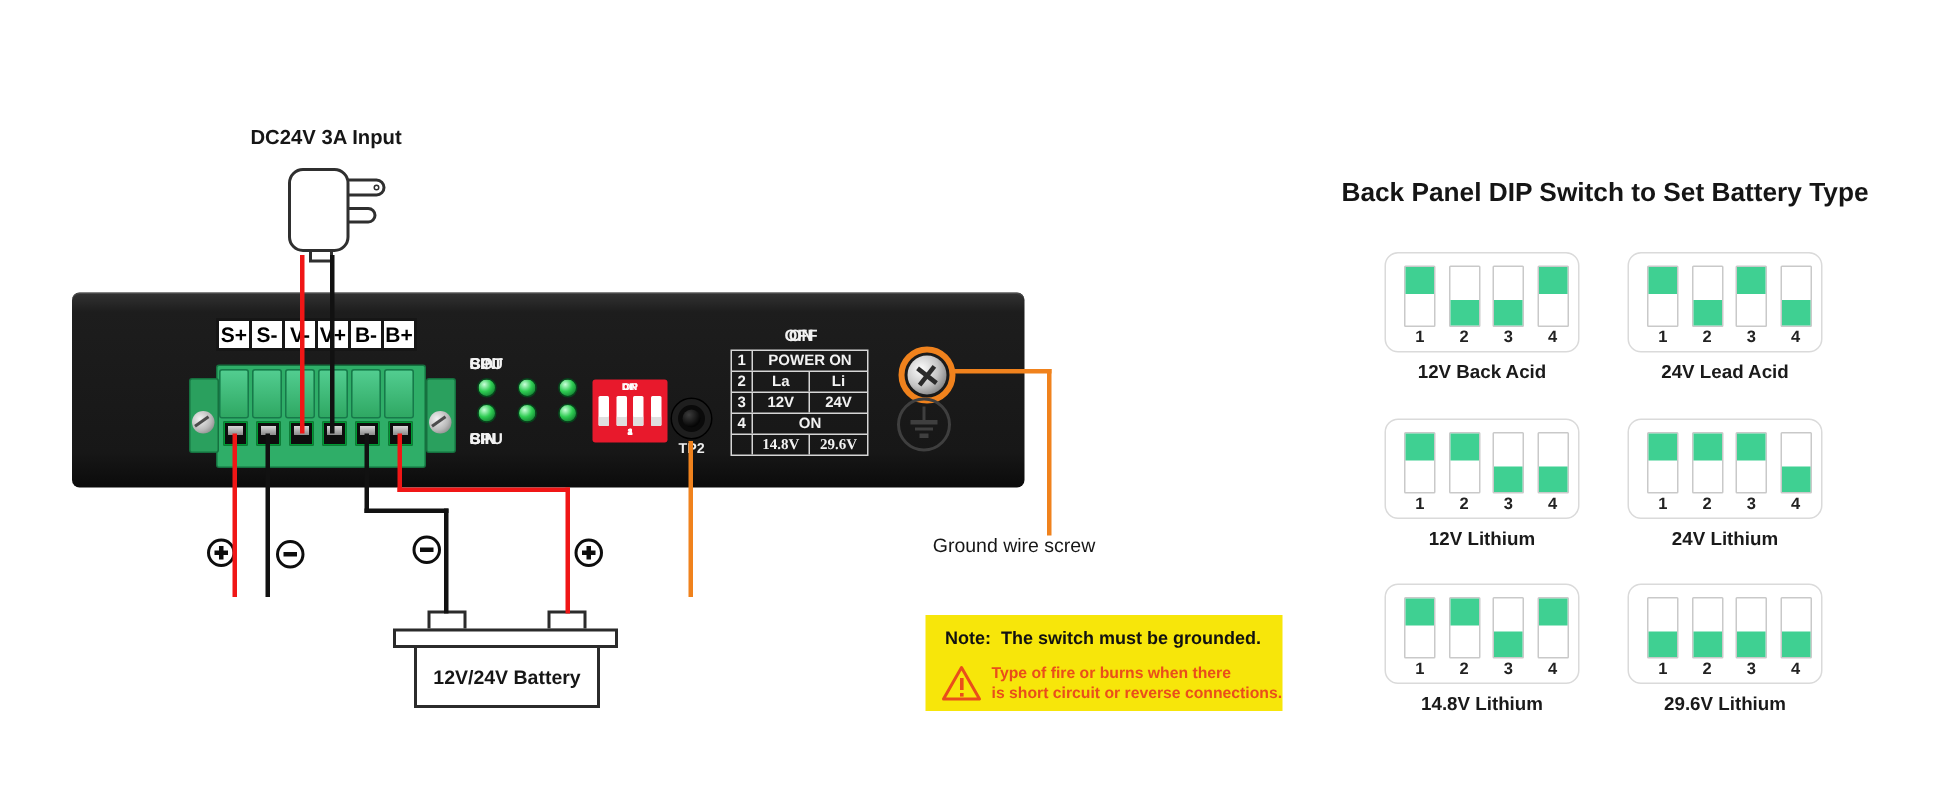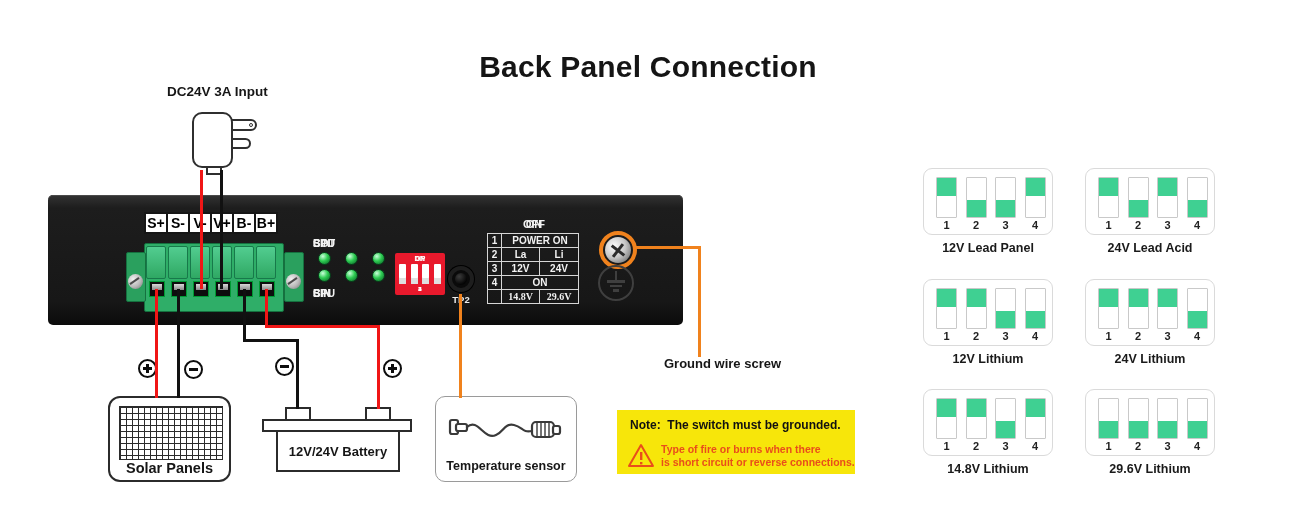--- a/index.html
+++ b/index.html
@@ -126,22 +126,22 @@
     border:2px solid #2b2b2b; z-index:3;}
   .bat-body{position:absolute; left:276px; top:430px; width:124px; height:42px; background:#fff;
     border:2px solid #2b2b2b; z-index:2; display:flex; align-items:center; justify-content:center;}
   .bat-label{font-size:13px; font-weight:700; color:#161616; margin-top:0;}
 
   .temp-box{position:absolute; left:435px; top:396px; width:142px; height:86px; background:#fff;
     border:1.5px solid #9a9a9a; border-radius:10px; z-index:2;}
   .temp-label{position:absolute; left:0; bottom:8px; width:100%; text-align:center;
     font-size:12.5px; font-weight:700; color:#161616;}
 
-  .ground-label{position:absolute; left:664px; top:356px; width:140px; 
-    font-size:13px; font-weight:700; color:#161616;}
+  .ground-label{position:absolute; left:606px; top:356px; width:140px; text-align:center;
+    font-size:13px; font-weight:400; color:#161616;}
 
   
   .note-box{position:absolute; left:617px; top:410px; width:238px; height:64px; background:var(--yel); z-index:2;}
   .note-heading{position:absolute; left:13px; top:8px; font-size:12px; font-weight:700;
     color:#111; white-space:pre;}
   .warn-icon{position:absolute; left:9px; top:32px;}
   .warn-line{position:absolute; left:44px; font-size:10.5px; font-weight:700; color:var(--warn); white-space:nowrap;}
   .warn-line.l1{top:33px;} .warn-line.l2{top:46px;}
 
   
@@ -152,21 +152,20 @@
   .dslot .g.up{top:0;} .dslot .g.down{bottom:0;}
   .dnum{position:absolute; top:50px; width:21px; text-align:center; font-size:11px; font-weight:700; color:#222;}
   .dcard-label{position:absolute; top:73px; left:0; width:130px; text-align:center;
     font-size:12.5px; font-weight:700; color:#1a1a1a;}
 </style>
 </head>
 <body>
 
 <div id="canvas">
 
-  <div class="main-title">Back Panel Connection</div>
 
   <div class="adapter-label">DC24V 3A Input</div>
   <div class="ad-prong p1">
       <span class="ad-hole"></span>
     </div>
   <div class="ad-prong p2"></div>
   <div class="ad-nub"></div>
   <div class="ad-body"></div>
 
   <div class="wire w-red" style="left:200px;top:170px;width:3px;height:119px;"></div>
@@ -321,80 +320,64 @@
       <i class="h"></i>
     </div>
   <div class="pol" style="left:275px;top:357px;">
       <i class="h"></i>
     </div>
   <div class="pol" style="left:383px;top:359px;">
       <i class="h"></i>
       <i class="v"></i>
     </div>
 
-  <div class="solar-box">
-    <div class="solar-grid"></div>
-    <div class="solar-label">Solar Panels</div>
-  </div>
 
   <div class="bat-post" style="left:285px;top:407px;"></div>
   <div class="bat-post" style="left:365px;top:407px;"></div>
   <div class="bat-flange"></div>
   <div class="bat-body">
     <span class="bat-label">12V/24V Battery</span>
   </div>
 
-  <div class="temp-box">
-    <svg width="122" height="38" style="position:absolute;left:10px;top:14px;">
-      <g fill="none" stroke="#3a3a3a" stroke-width="2.2" stroke-linecap="round" stroke-linejoin="round">
-        <rect x="4" y="9" width="8" height="14" rx="2" fill="#fff"></rect>
-        <rect x="10" y="13" width="11" height="7" rx="2" fill="#fff"></rect>
-        <path d="M21 16 C 32 6, 38 30, 50 24 C 58 21, 58 12, 68 14 C 77 16, 76 22, 86 20"></path>
-        <rect x="86" y="11" width="22" height="15" rx="4" fill="#fff"></rect>
-        <rect x="107" y="15" width="7" height="8" rx="2" fill="#fff"></rect>
-        <path d="M91 12 v13 M95 12 v13 M99 12 v13 M103 12 v13" stroke-width="1.4"></path>
-      </g>
-    </svg>
-    <div class="temp-label">Temperature sensor</div>
-  </div>
 
   <div class="ground-label">Ground wire screw</div>
 
   <div class="note-box">
     <div class="note-heading">Note:  The switch must be grounded.</div>
     <svg class="warn-icon" width="30" height="27">
       <path d="M15 3 L27 24 H3 Z" fill="none" stroke="#e94e1b" stroke-width="2" stroke-linejoin="round"></path>
       <rect x="14" y="10" width="2.4" height="8" fill="#e94e1b"></rect>
       <rect x="14" y="20" width="2.4" height="2.4" fill="#e94e1b"></rect>
     </svg>
     <div class="warn-line l1">Type of fire or burns when there</div>
     <div class="warn-line l2">is short circuit or reverse connections.</div>
   </div>
 
+  <div class="dip-title">Back Panel DIP Switch to Set Battery Type</div>
   <div id="dip-cards">
       <div class="dcard-wrap" style="left: 923px; top: 168px;">
         <div class="dcard">
           <div class="dslot" style="left: 12px;">
             <div class="g up"></div>
           </div>
           <div class="dnum" style="left: 12px;">1</div>
           <div class="dslot" style="left: 41.5px;">
             <div class="g down"></div>
           </div>
           <div class="dnum" style="left: 41.5px;">2</div>
           <div class="dslot" style="left: 71px;">
             <div class="g down"></div>
           </div>
           <div class="dnum" style="left: 71px;">3</div>
           <div class="dslot" style="left: 100.5px;">
             <div class="g up"></div>
           </div>
           <div class="dnum" style="left: 100.5px;">4</div>
         </div>
-        <div class="dcard-label">12V Lead Panel</div>
+        <div class="dcard-label">12V Back Acid</div>
       </div>
       <div class="dcard-wrap" style="left: 1085px; top: 168px;">
         <div class="dcard">
           <div class="dslot" style="left: 12px;">
             <div class="g up"></div>
           </div>
           <div class="dnum" style="left: 12px;">1</div>
           <div class="dslot" style="left: 41.5px;">
             <div class="g down"></div>
           </div>

